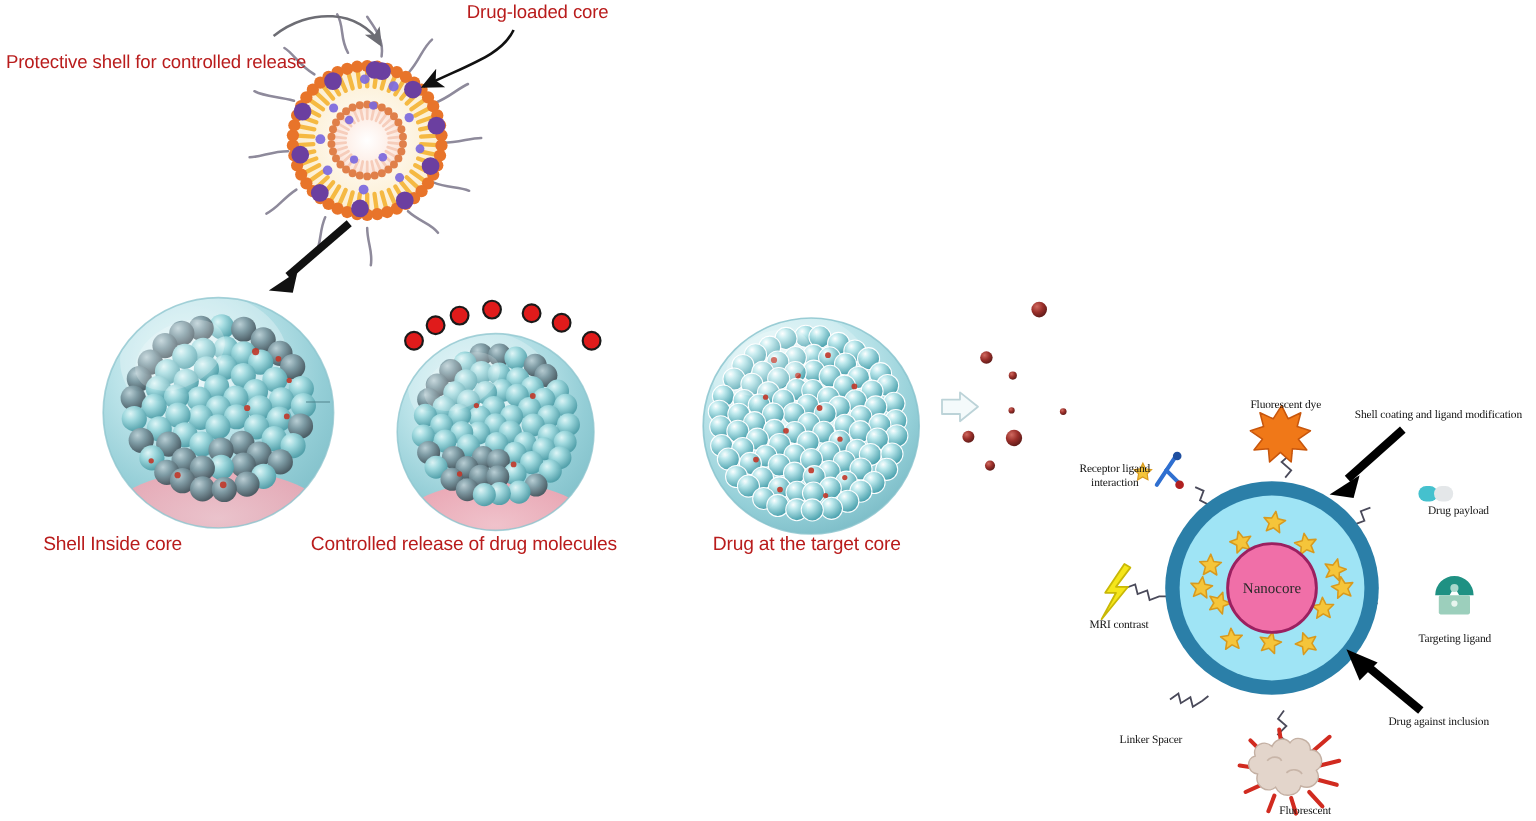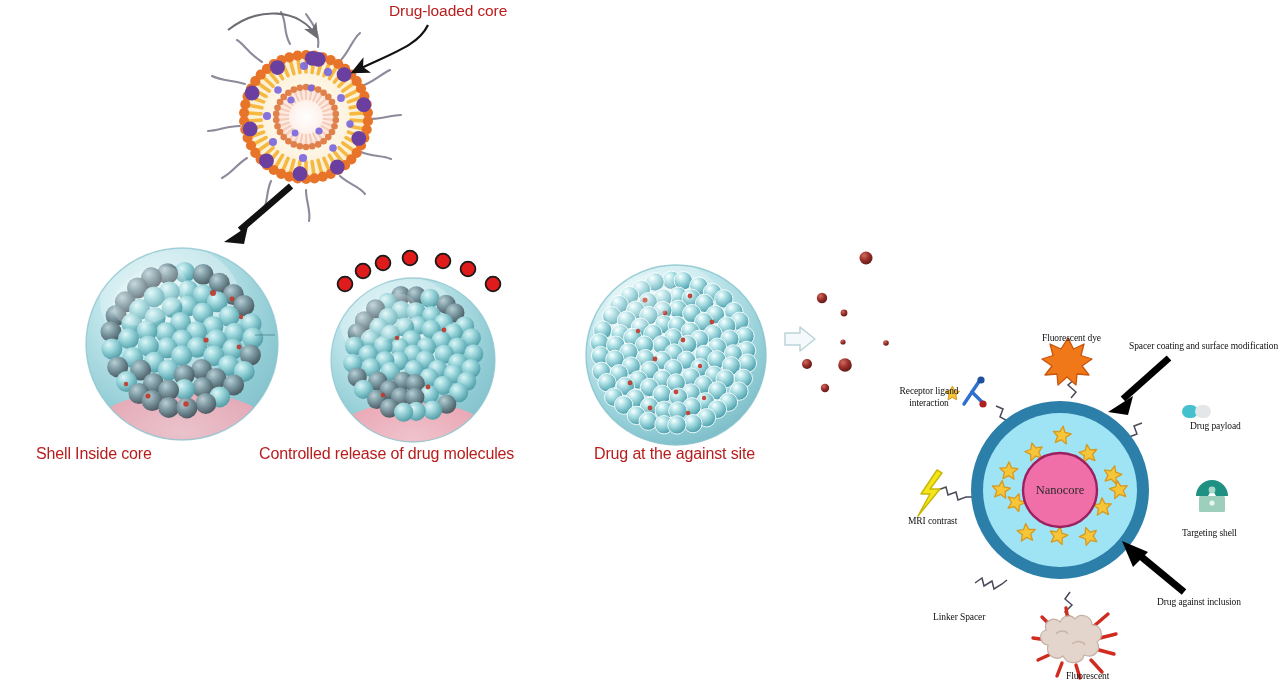--- a/index.html
+++ b/index.html
@@ -748,30 +748,31 @@
         <path d="M1169,358 L1123,399" stroke="#000" stroke-width="7" fill="none"></path>
         <path d="M1108,412 L1133,396 L1128,415 Z" fill="#000"></path>
       </g>
       <g>
         <path d="M1184,592 L1138,554" stroke="#000" stroke-width="7" fill="none"></path>
         <path d="M1122,541 L1148,552 L1133,567 Z" fill="#000"></path>
       </g>
     </g>
   </svg>
 
+  <div class="lbl lbl-big" style="left:5px; top:44px;">Protective shell for controlled release</div>
   <div class="lbl lbl-big" style="left:389px; top:2px;">Drug-loaded core</div>
 
   <div class="lbl lbl-cap" style="left:36px; top:445px;">Shell Inside core</div>
   <div class="lbl lbl-cap" style="left:259px; top:445px;text-align:center;">Controlled release of drug molecules</div>
-  <div class="lbl lbl-cap" style="left:594px; top:445px;">Drug at the against site</div>
+  <div class="lbl lbl-cap" style="left:594px; top:445px;">Drug at the target core</div>
 
   <div class="lbl lbl-small" style="left:1042px; top:333px;">Fluorescent dye</div>
-  <div class="lbl lbl-small" style="left:1129px; top:341px;">Spacer coating and surface modification</div>
+  <div class="lbl lbl-small" style="left:1129px; top:341px;">Shell coating and ligand modification</div>
   <div class="lbl lbl-small" style="left:1190px; top:421px;">Drug payload</div>
-  <div class="lbl lbl-small" style="left:1182px; top:528px;">Targeting shell</div>
+  <div class="lbl lbl-small" style="left:1182px; top:528px;">Targeting ligand</div>
   <div class="lbl lbl-small" style="left:1157px; top:597px;">Drug against inclusion</div>
   <div class="lbl lbl-small" style="left:1066px; top:671px;">Fluorescent</div>
   <div class="lbl lbl-small" style="left:933px; top:612px;text-align:center;">Linker Spacer</div>
   <div class="lbl lbl-small" style="left:908px; top:516px;">MRI contrast</div>
   <div class="lbl lbl-small two-line" style="left:893px; top:386px; width:72px;">
     <span>Receptor ligand</span><br>
     <span>interaction</span>
   </div>
 
 </div>

